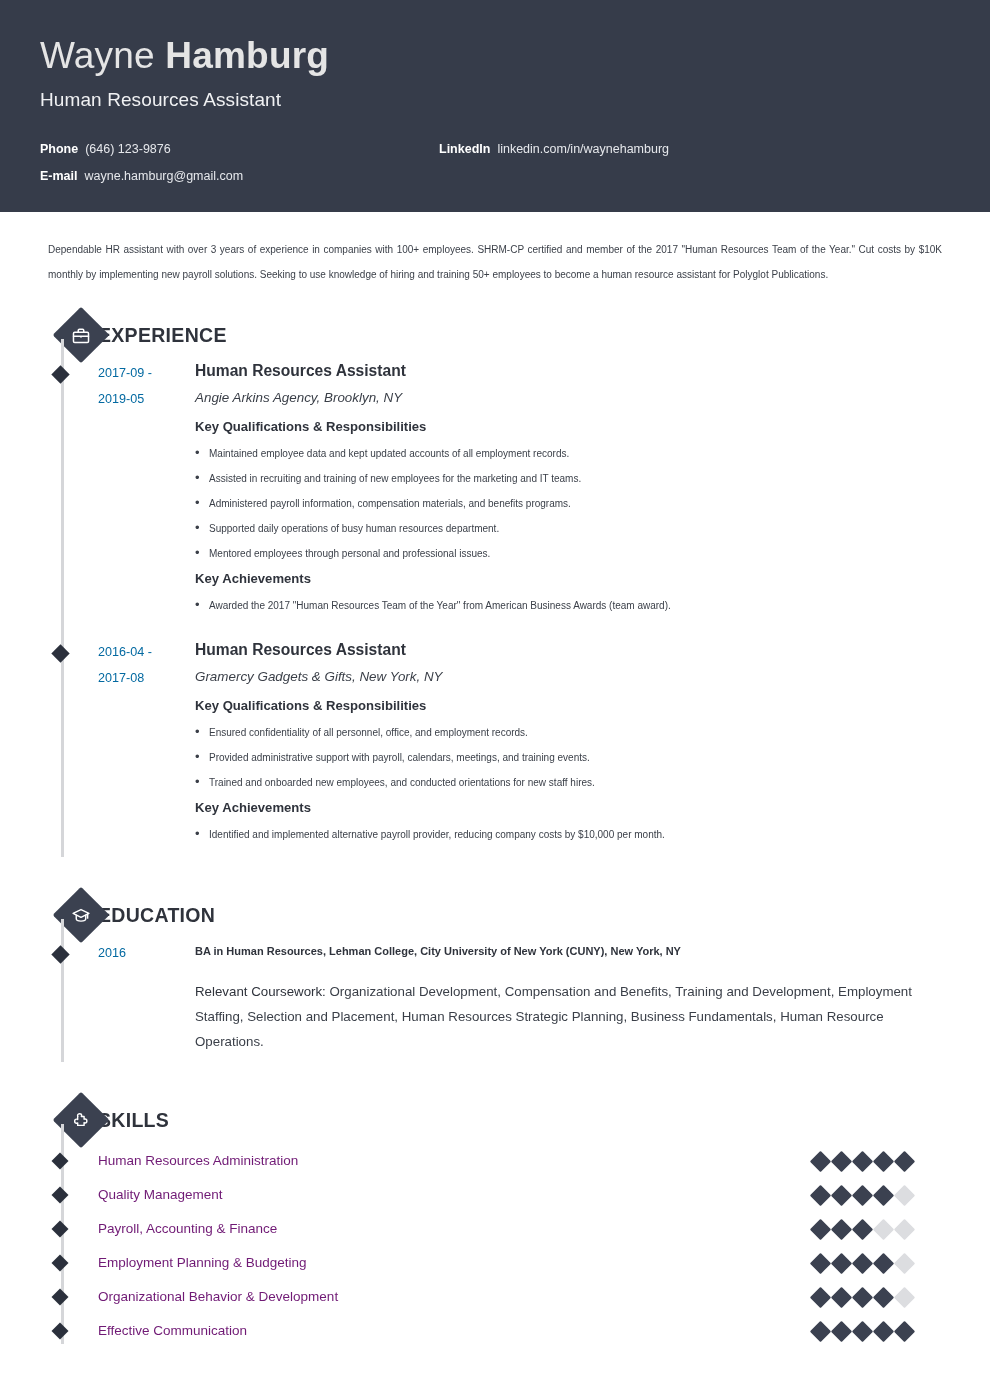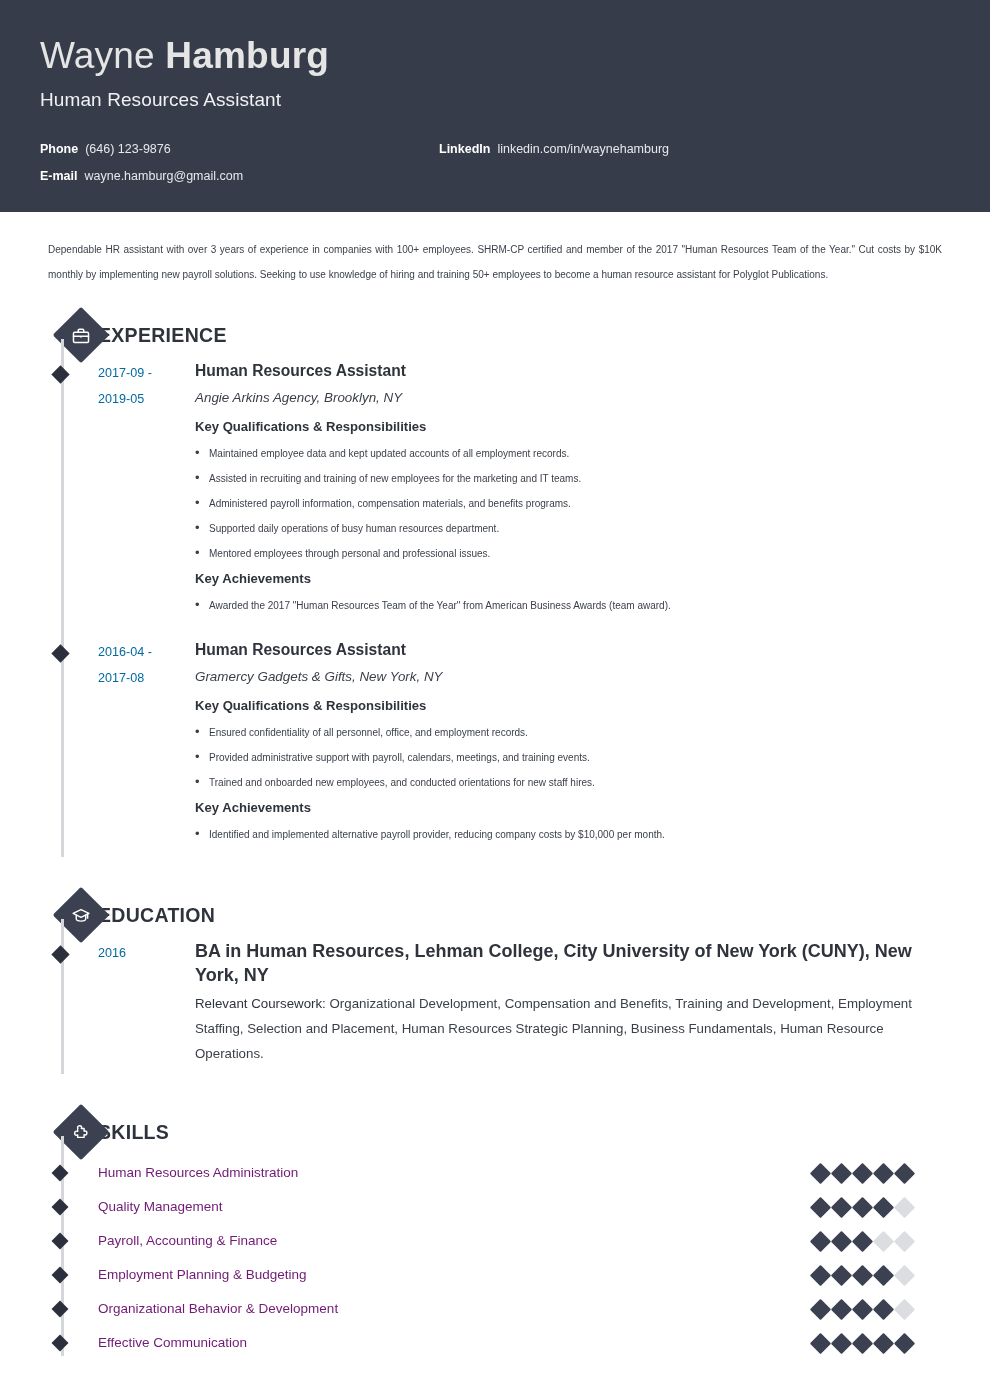--- a/index.html
+++ b/index.html
@@ -209,25 +209,25 @@
     position: absolute;
     left: 0;
     top: -1px;
     color: #3a3f48;
     font-size: 13px;
   }
 
   
   .edu-entry .entry-dates { line-height: 25px; padding-top: 2px; }
   .edu-degree {
-    font-size: 18px;
+    font-size: 11px;
     font-weight: 700;
     line-height: 24px;
     color: #2f333c;
-    margin-bottom: 4px;
+    margin-bottom: 16px;
   }
   .edu-course {
     font-size: 13.3px;
     line-height: 25px;
     color: #3a3f48;
   }
   .edu-course b { font-weight: 400; color: #2f333c; }
 
   
   .skills-list { padding-bottom: 6px; }

